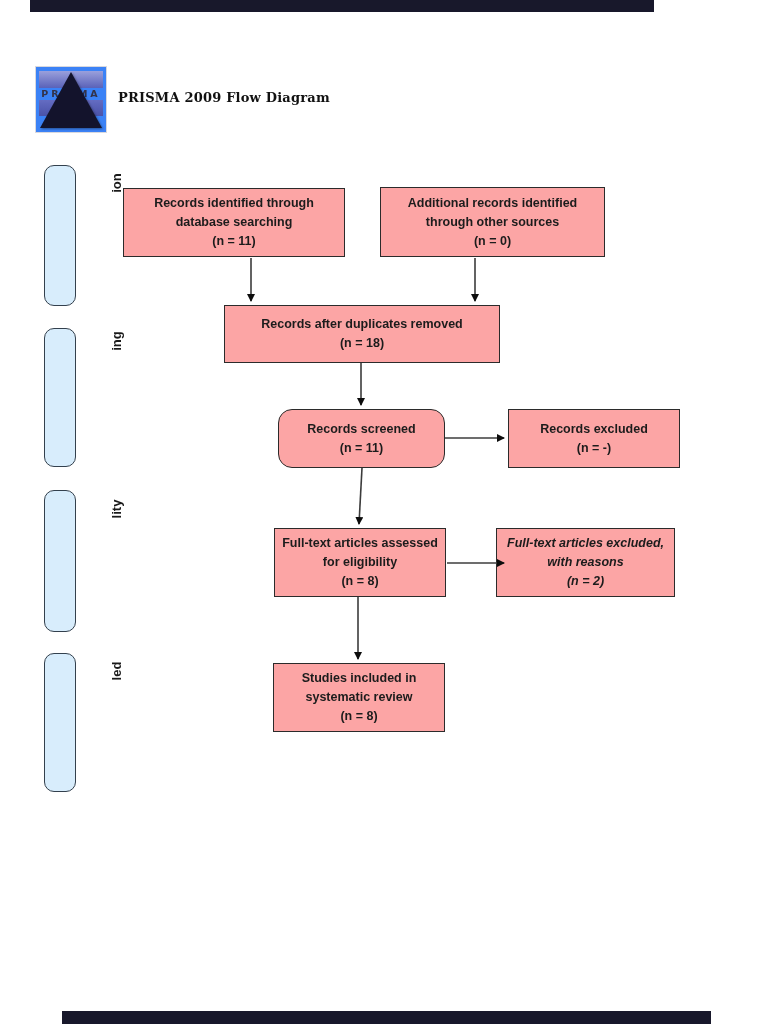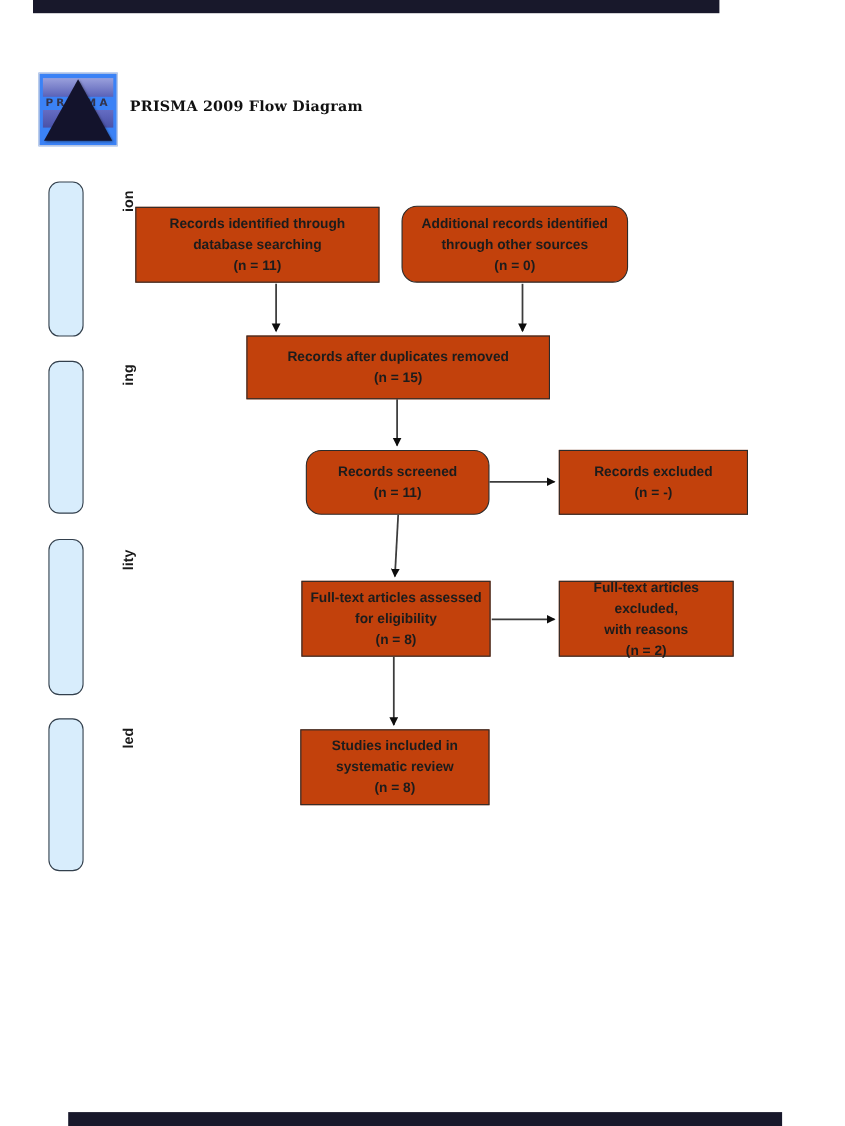--- a/index.html
+++ b/index.html
@@ -52,32 +52,32 @@
     transform:rotate(-90deg);
     font-size:13px;font-weight:bold;color:#1a1a1a;text-align:center;line-height:18px;
   }
   #stage-label-0{top:174px;}
   #stage-label-1{top:332px;}
   #stage-label-2{top:500px;}
   #stage-label-3{top:662px;}
 
   
   .flow-box{
-    position:absolute;background:#c2410c;border:1.8px solid #2b2b2b;box-sizing:border-box;
+    position:absolute;background:#fca5a5;border:1.8px solid #2b2b2b;box-sizing:border-box;
     display:flex;align-items:center;justify-content:center;text-align:center;
     font-size:12.5px;font-weight:bold;color:#1c1c1c;line-height:19px;
     white-space:pre-line;padding:2px 6px;
   }
   #box-0{left:123px;top:188px;width:222px;height:69px;}
-  #box-1{left:365px;top:187px;width:206px;height:70px;border-radius:14px;}
+  #box-1{left:380px;top:187px;width:225px;height:70px;}
   #box-2{left:224px;top:305px;width:276px;height:58px;}
   #box-3{left:278px;top:409px;width:167px;height:59px;border-radius:14px;}
   #box-4{left:508px;top:409px;width:172px;height:59px;}
   #box-5{left:274px;top:528px;width:172px;height:69px;}
-  #box-6{left:508px;top:528px;width:159px;height:69px;}
+  #box-6{left:496px;top:528px;width:179px;height:69px;font-style:italic;}
   #box-7{left:273px;top:663px;width:172px;height:69px;}
 
   #connectors{position:absolute;left:0;top:0;width:768px;height:1024px;pointer-events:none;}
 </style>
 </head>
 <body>
 
 <div id="top-bar" class="bar"></div>
 <div id="bottom-bar" class="bar"></div>
 
@@ -100,21 +100,21 @@
 <div id="stage-label-2" class="stage-label">lity</div>
 <div id="stage-label-3" class="stage-label">led</div>
 
 <div id="box-0" class="flow-box">Records identified through
 database searching
 (n = 11)</div>
 <div id="box-1" class="flow-box">Additional records identified
 through other sources
 (n = 0)</div>
 <div id="box-2" class="flow-box">Records after duplicates removed
-(n = 15)</div>
+(n = 18)</div>
 <div id="box-3" class="flow-box">Records screened
 (n = 11)</div>
 <div id="box-4" class="flow-box">Records excluded
 (n = -)</div>
 <div id="box-5" class="flow-box">Full-text articles assessed
 for eligibility
 (n = 8)</div>
 <div id="box-6" class="flow-box">Full-text articles excluded,
 with reasons
 (n = 2)</div>

